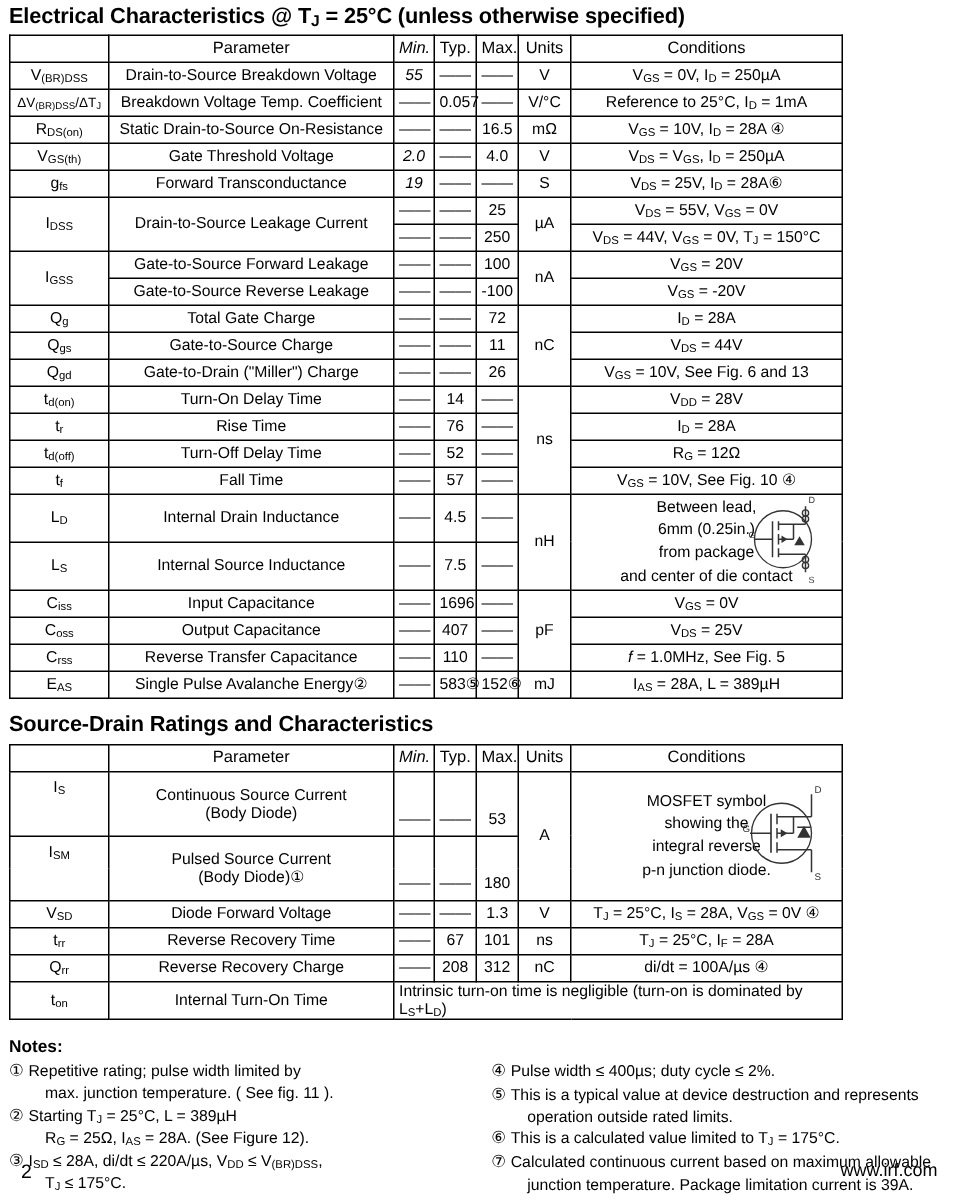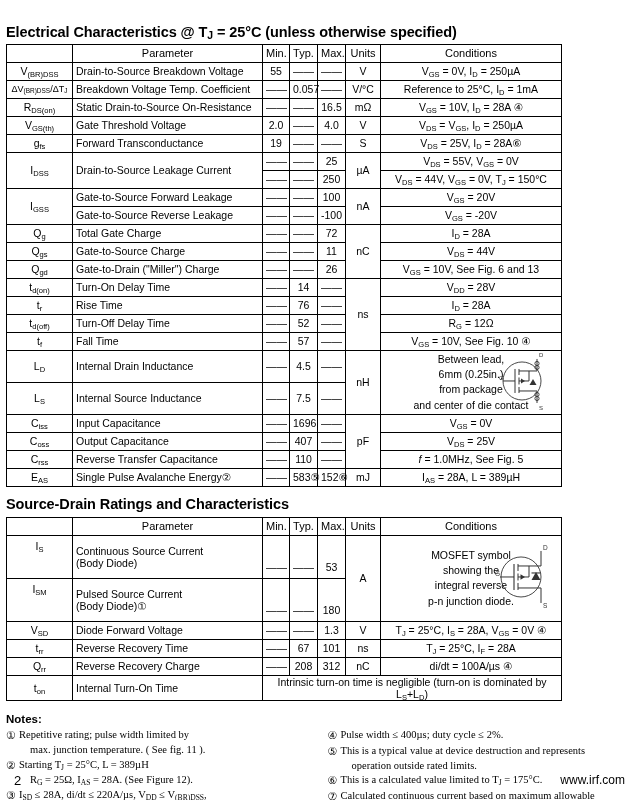--- a/index.html
+++ b/index.html
@@ -22,21 +22,21 @@
     padding: 0;
     box-sizing: border-box;
   }
   .section-title {
     font-size: 14.5px;
     font-weight: bold;
     letter-spacing: -0.1px;
     margin: 0;
     padding: 4px 0 4px 6px;
   }
-  #title-electrical { padding-top: 24px; }
+  #title-electrical { padding-top: 3px; }
   #title-sourcedrain { padding-top: 9px; padding-bottom: 5px; }
 
   table.spec {
     border-collapse: collapse;
     width: 556px;
     margin-left: 6px;
     table-layout: fixed;
     font-size: 10.5px;
   }
   table.spec td, table.spec th {
@@ -47,22 +47,22 @@
     height: 17px;
     line-height: 1.15;
   }
   th.hdr {
     font-weight: bold;
     text-align: center;
     font-size: 11px;
     height: 18px;
   }
   .c-sym   { width: 66px;  text-align: center;   padding-left: 6px; }
-  .c-param { width: 190px; text-align: left;   padding-left: 8px; }
-  .c-min   { width: 27px;  text-align: center; }
+  .c-param { width: 190px; text-align: center;   padding-left: 8px; }
+  .c-min   { width: 27px;  text-align: center; font-style: italic; }
   .c-typ   { width: 28px;  text-align: center; }
   .c-max   { width: 28px;  text-align: center; }
   .c-units { width: 35px;  text-align: center; }
   .c-cond  { text-align: center; padding-left: 6px; }
 
   .nb { border-bottom: none !important; }
   .nt { border-top: none !important; }
 
   sub { font-size: 0.72em; vertical-align: -0.22em; line-height: 0; }
   .tiny-sym { font-size: 9px; }
@@ -94,21 +94,21 @@
   .notes-col.right { padding-left: 8px; }
   .note {
     display: flex;
     margin-bottom: 0px;
   }
   .note-num {
     width: 13px;
     flex: 0 0 13px;
     font-size: 11px;
   }
-  .note-body { flex: 1; font-family: Liberation Serif, serif; }
+  .note-body { flex: 1; }
   .note-body .cont { display: block; padding-left: 11px; }
 
   .footer {
     position: absolute;
     bottom: 12px;
     left: 0;
     width: 639px;
     display: flex;
     justify-content: space-between;
     padding: 0 14px 0 14px;
@@ -489,21 +489,21 @@
         <td class="c-param">Reverse Recovery Charge</td>
         <td class="c-min">——</td>
         <td class="c-typ">208</td>
         <td class="c-max">312</td>
         <td class="c-units">nC</td>
         <td class="c-cond">di/dt = 100A/µs ④</td>
       </tr>
       <tr>
         <td class="c-sym">t<sub>on</sub></td>
         <td class="c-param">Internal Turn-On Time</td>
-        <td colspan="5" style="text-align:center">Intrinsic turn-on time is negligible (turn-on is dominated by L<sub>S</sub>+L<sub>D</sub>)</td>
+        <td colspan="5" style="text-align:left">Intrinsic turn-on time is negligible (turn-on is dominated by L<sub>S</sub>+L<sub>D</sub>)</td>
       </tr>
     </tbody>
   </table>
 
   <div class="notes-head">Notes:</div>
   <div class="notes-wrap">
     <div class="notes-col left">
       <div class="note">
         <span class="note-num">①</span>
         <span class="note-body">

